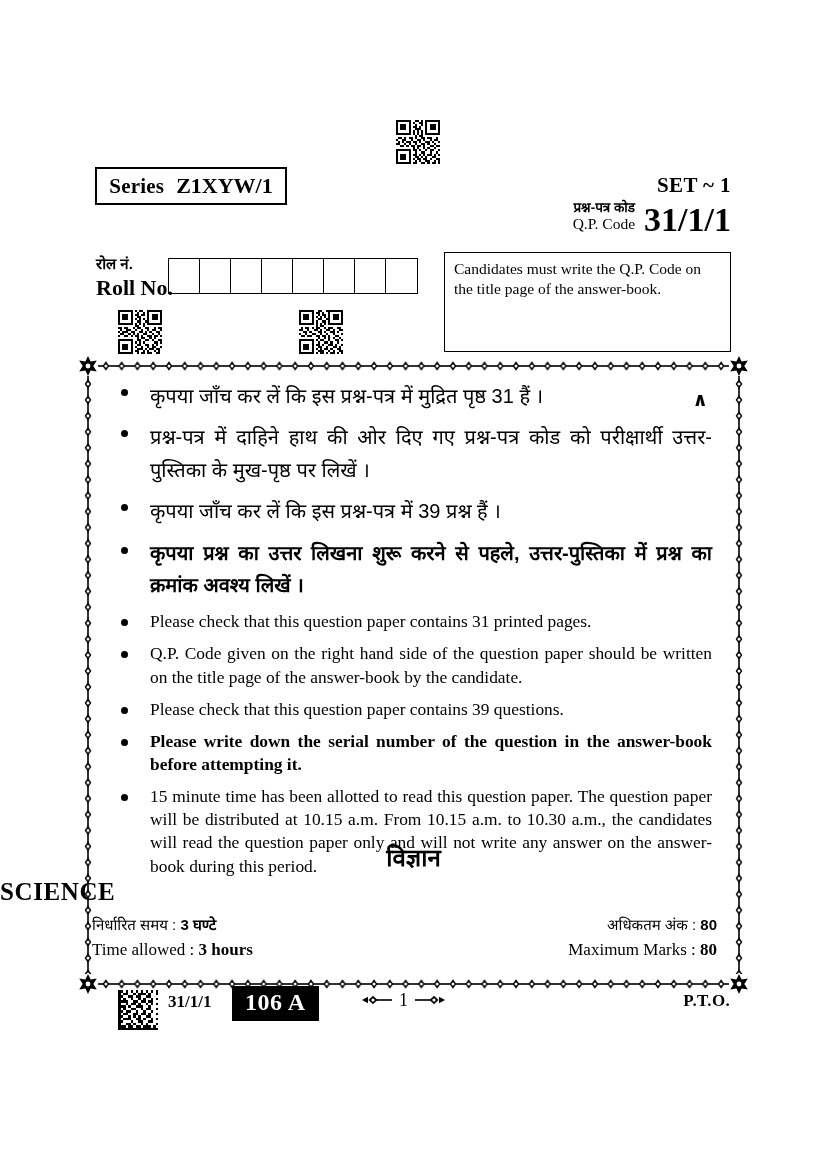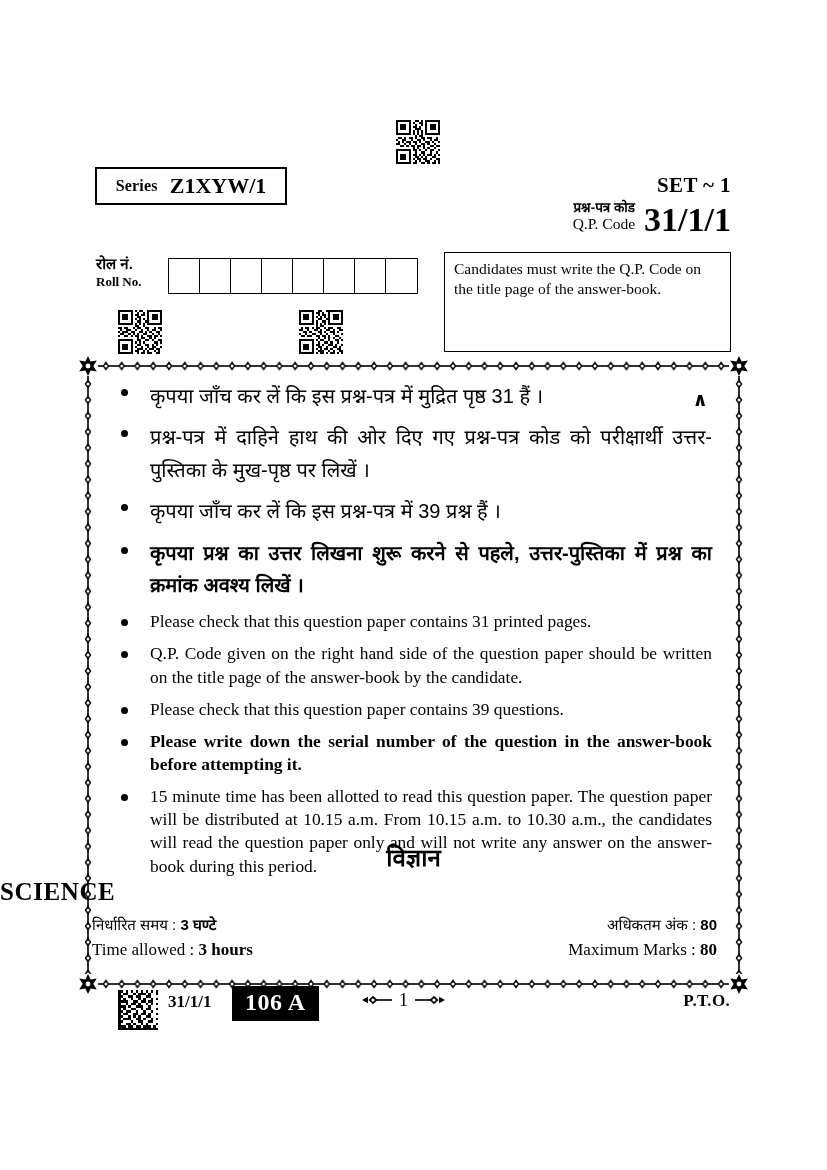--- a/index.html
+++ b/index.html
@@ -43,21 +43,21 @@
     top: 167px;
     width: 192px;
     height: 38px;
     border: 2px solid #000;
     display: flex;
     align-items: center;
     justify-content: center;
     box-sizing: border-box;
   }
   .series-box .lbl {
-    font-size: 16px;
+    font-size: 21px;
     font-weight: bold;
     letter-spacing: 0.2px;
     white-space: nowrap;
   }
   .series-box .val {
     font-size: 22px;
     font-weight: bold;
     margin-left: 12px;
     white-space: nowrap;
   }
@@ -110,21 +110,21 @@
     top: 255px;
     line-height: 1.25;
   }
   .roll-label .hi {
     font-family: "Liberation Sans", "DejaVu Sans", sans-serif;
     font-size: 15px;
     font-weight: bold;
     display: block;
   }
   .roll-label .en {
-    font-size: 13px;
+    font-size: 22px;
     font-weight: bold;
     display: block;
   }
 
   .roll-grid {
     position: absolute;
     left: 168px;
     top: 258px;
     height: 36px;
     display: flex;

